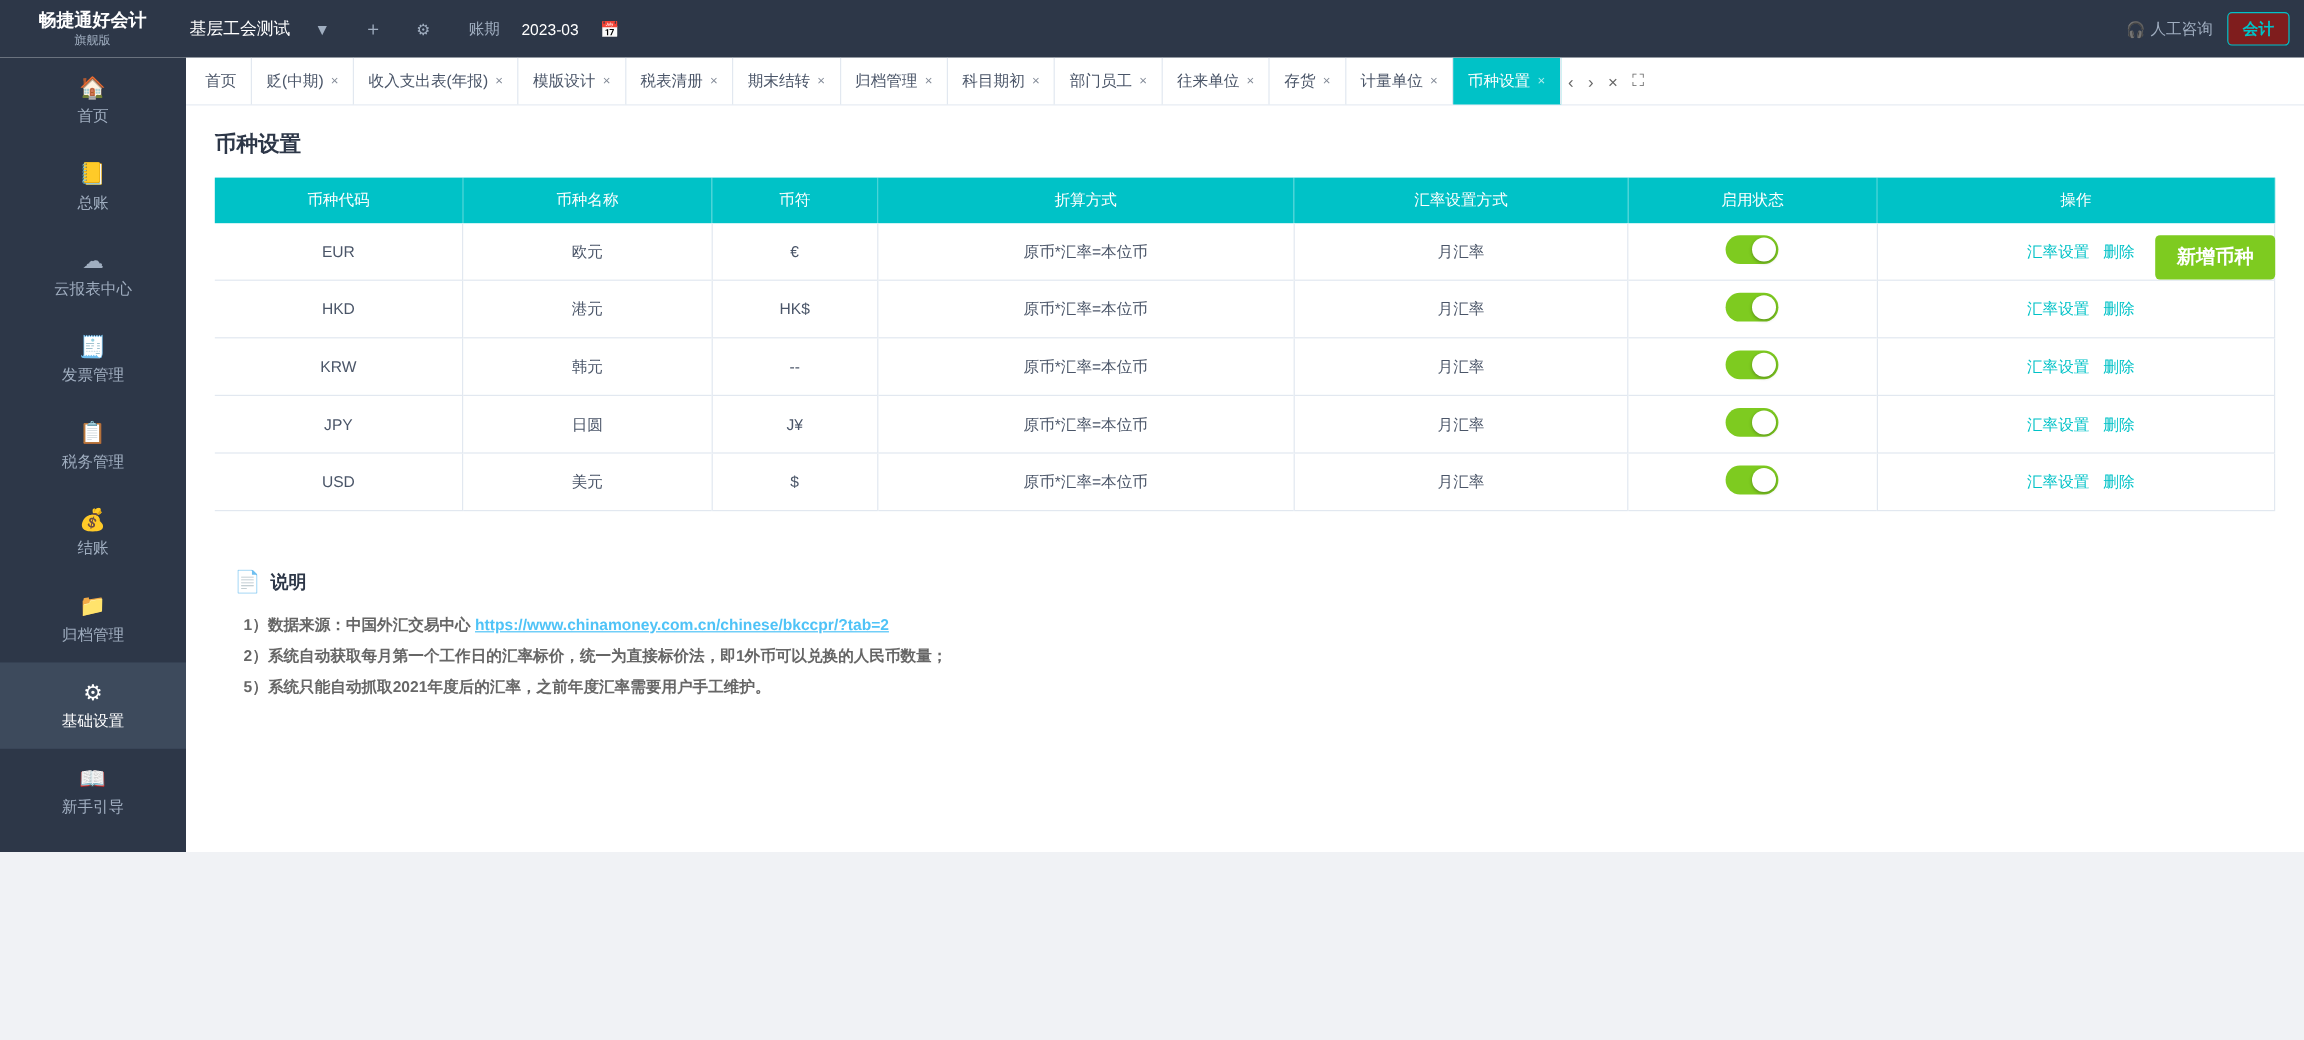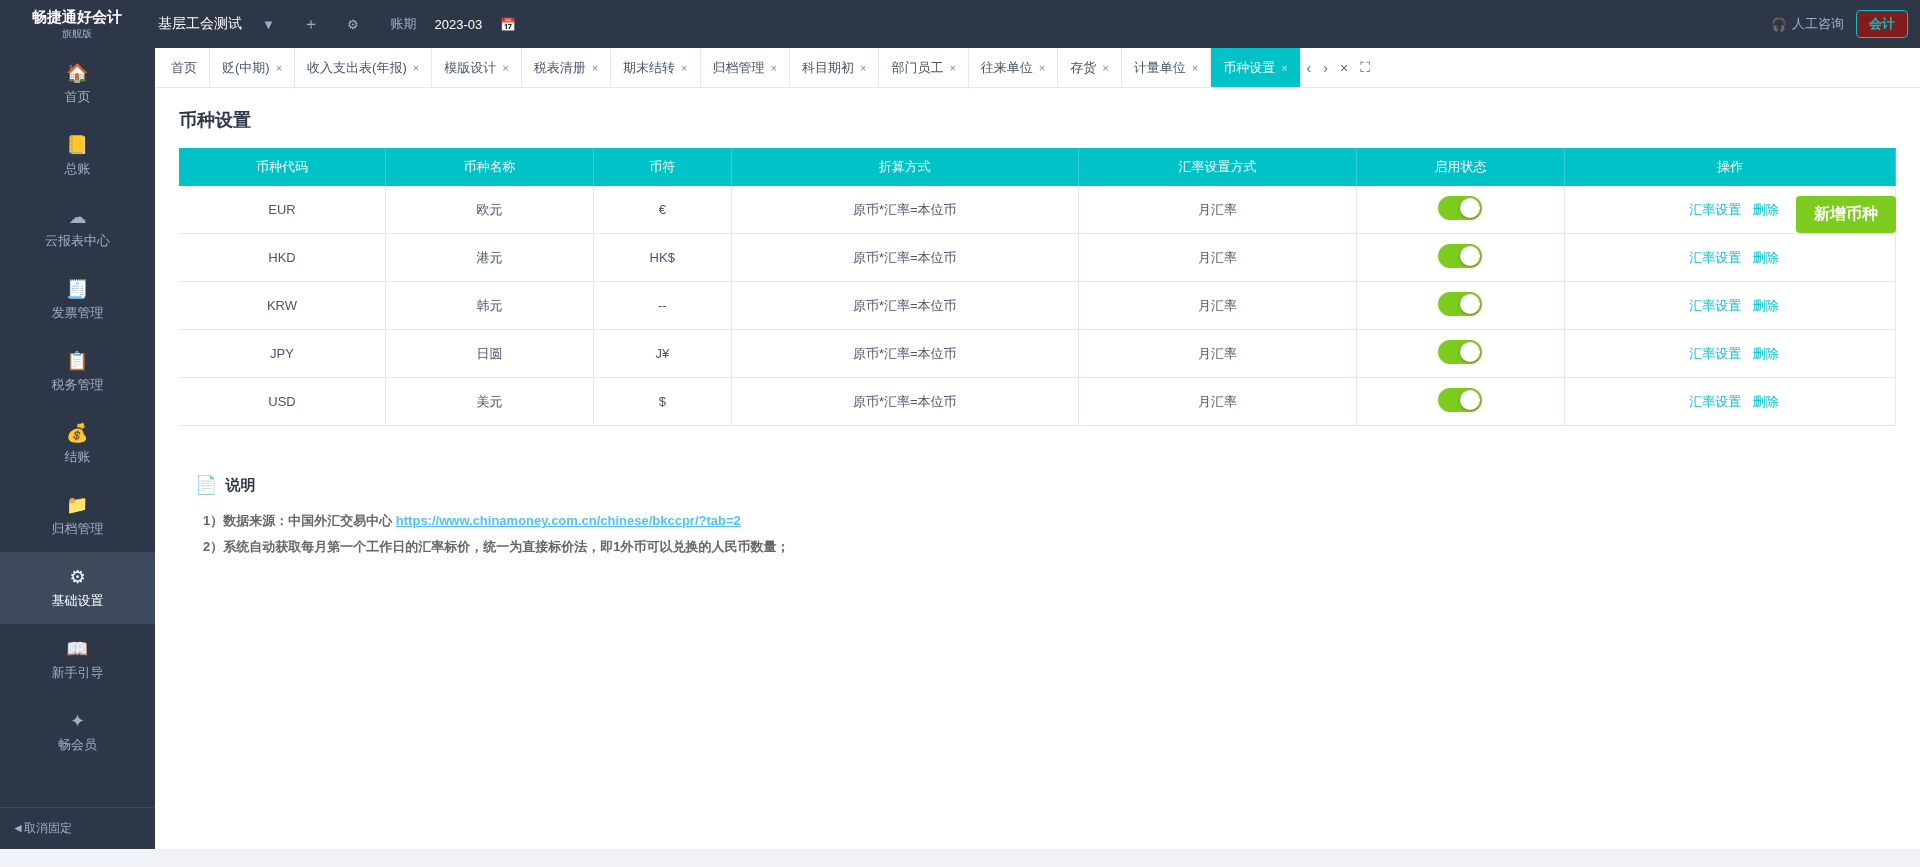--- a/index.html
+++ b/index.html
@@ -1,19 +1,19 @@
 <!DOCTYPE html>
 <html><head>
   <meta charset="utf-8">
   <style>
     * { box-sizing: border-box; margin: 0; padding: 0; }
     body { font-family: "Microsoft YaHei", "PingFang SC", Arial, sans-serif; font-size: 13px; background: #f0f2f5; overflow: hidden; }
 
     
-    .app-container { display: flex; flex-direction: column; width: 1920px; height: 849px; }
+    .app-container { display: flex; flex-direction: column; width: 1920px; height: 710px; }
 
     
     .top-header { display: flex; align-items: center; background: #2d3748; height: 48px; padding: 0 12px; flex-shrink: 0; }
     .logo-area { display: flex; flex-direction: column; align-items: center; justify-content: center; width: 130px; }
     .logo-title { color: #fff; font-size: 15px; font-weight: bold; }
     .logo-sub { color: #a0aec0; font-size: 10px; }
     .header-center { display: flex; align-items: center; flex: 1; padding-left: 16px; gap: 12px; }
     .project-name { color: #fff; font-size: 14px; }
     .dropdown-arrow { color: #a0aec0; margin: 0 8px; cursor: pointer; }
     .add-btn { color: #a0aec0; margin: 0 8px; cursor: pointer; font-size: 16px; }
@@ -314,18 +314,19 @@
           <div class="notice-title">
             <span class="notice-icon">📄</span>
             <span>说明</span>
           </div>
           <ul class="notice-list">
             <li>
               <span>1）数据来源：中国外汇交易中心 </span>
               <a class="notice-link">https://www.chinamoney.com.cn/chinese/bkccpr/?tab=2</a>
             </li>
             <li>2）系统自动获取每月第一个工作日的汇率标价，统一为直接标价法，即1外币可以兑换的人民币数量；</li>
+            <li>5）系统只能自动抓取2021年度后的汇率，之前年度汇率需要用户手工维护。</li>
           </ul>
         </div>
       </div>
     </div>
   </div>
 </div>
 
 </body></html>

